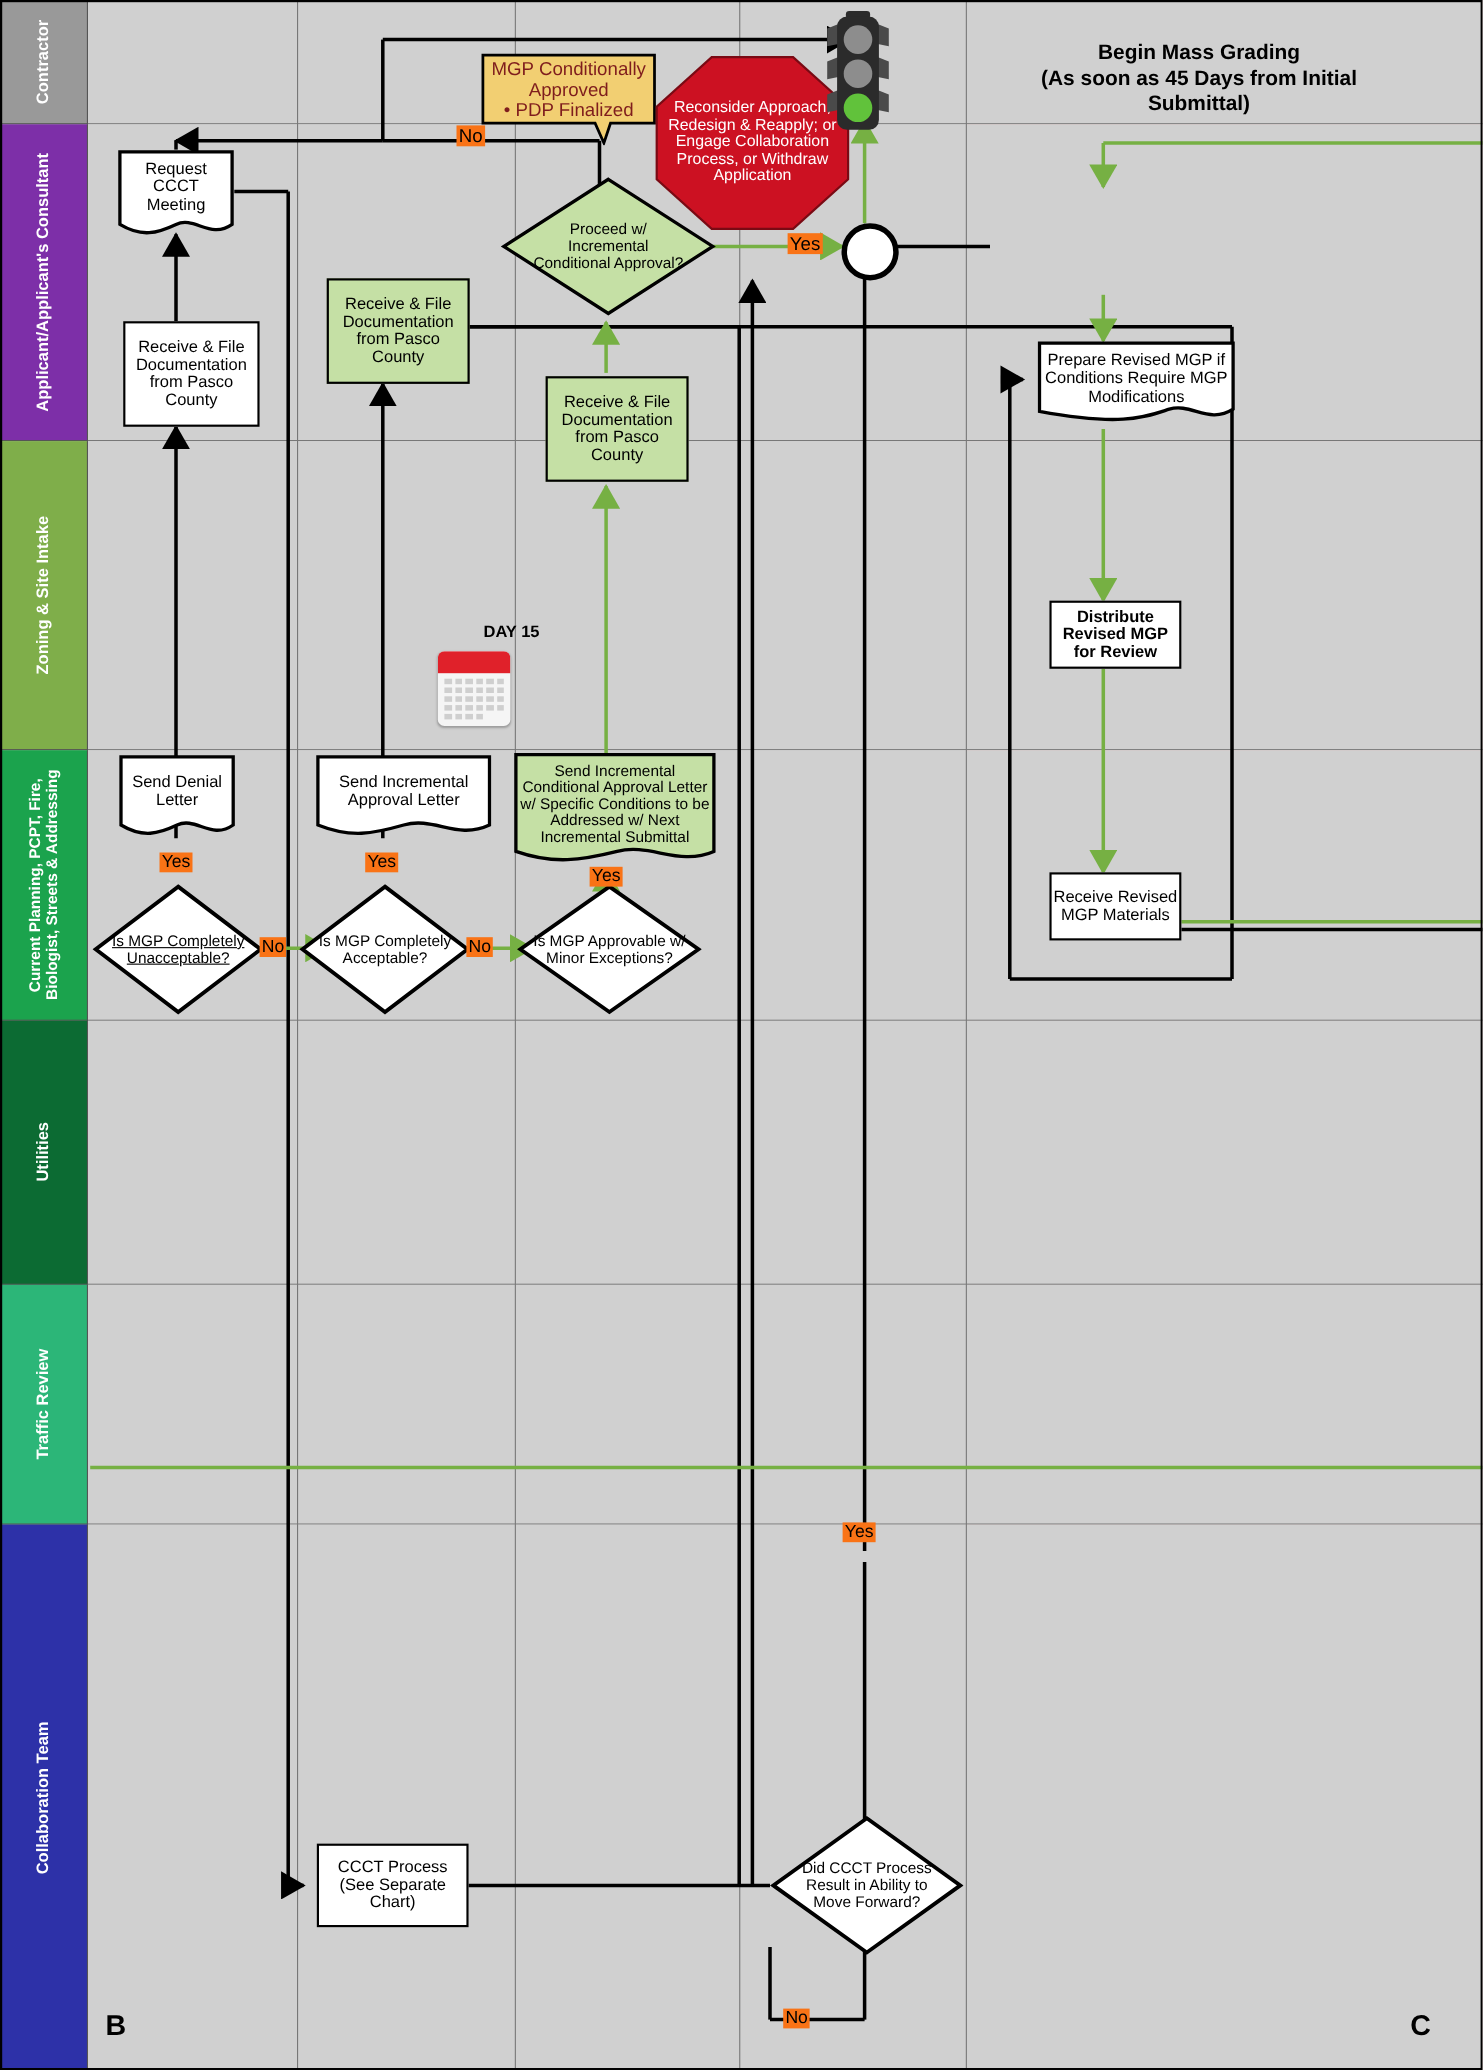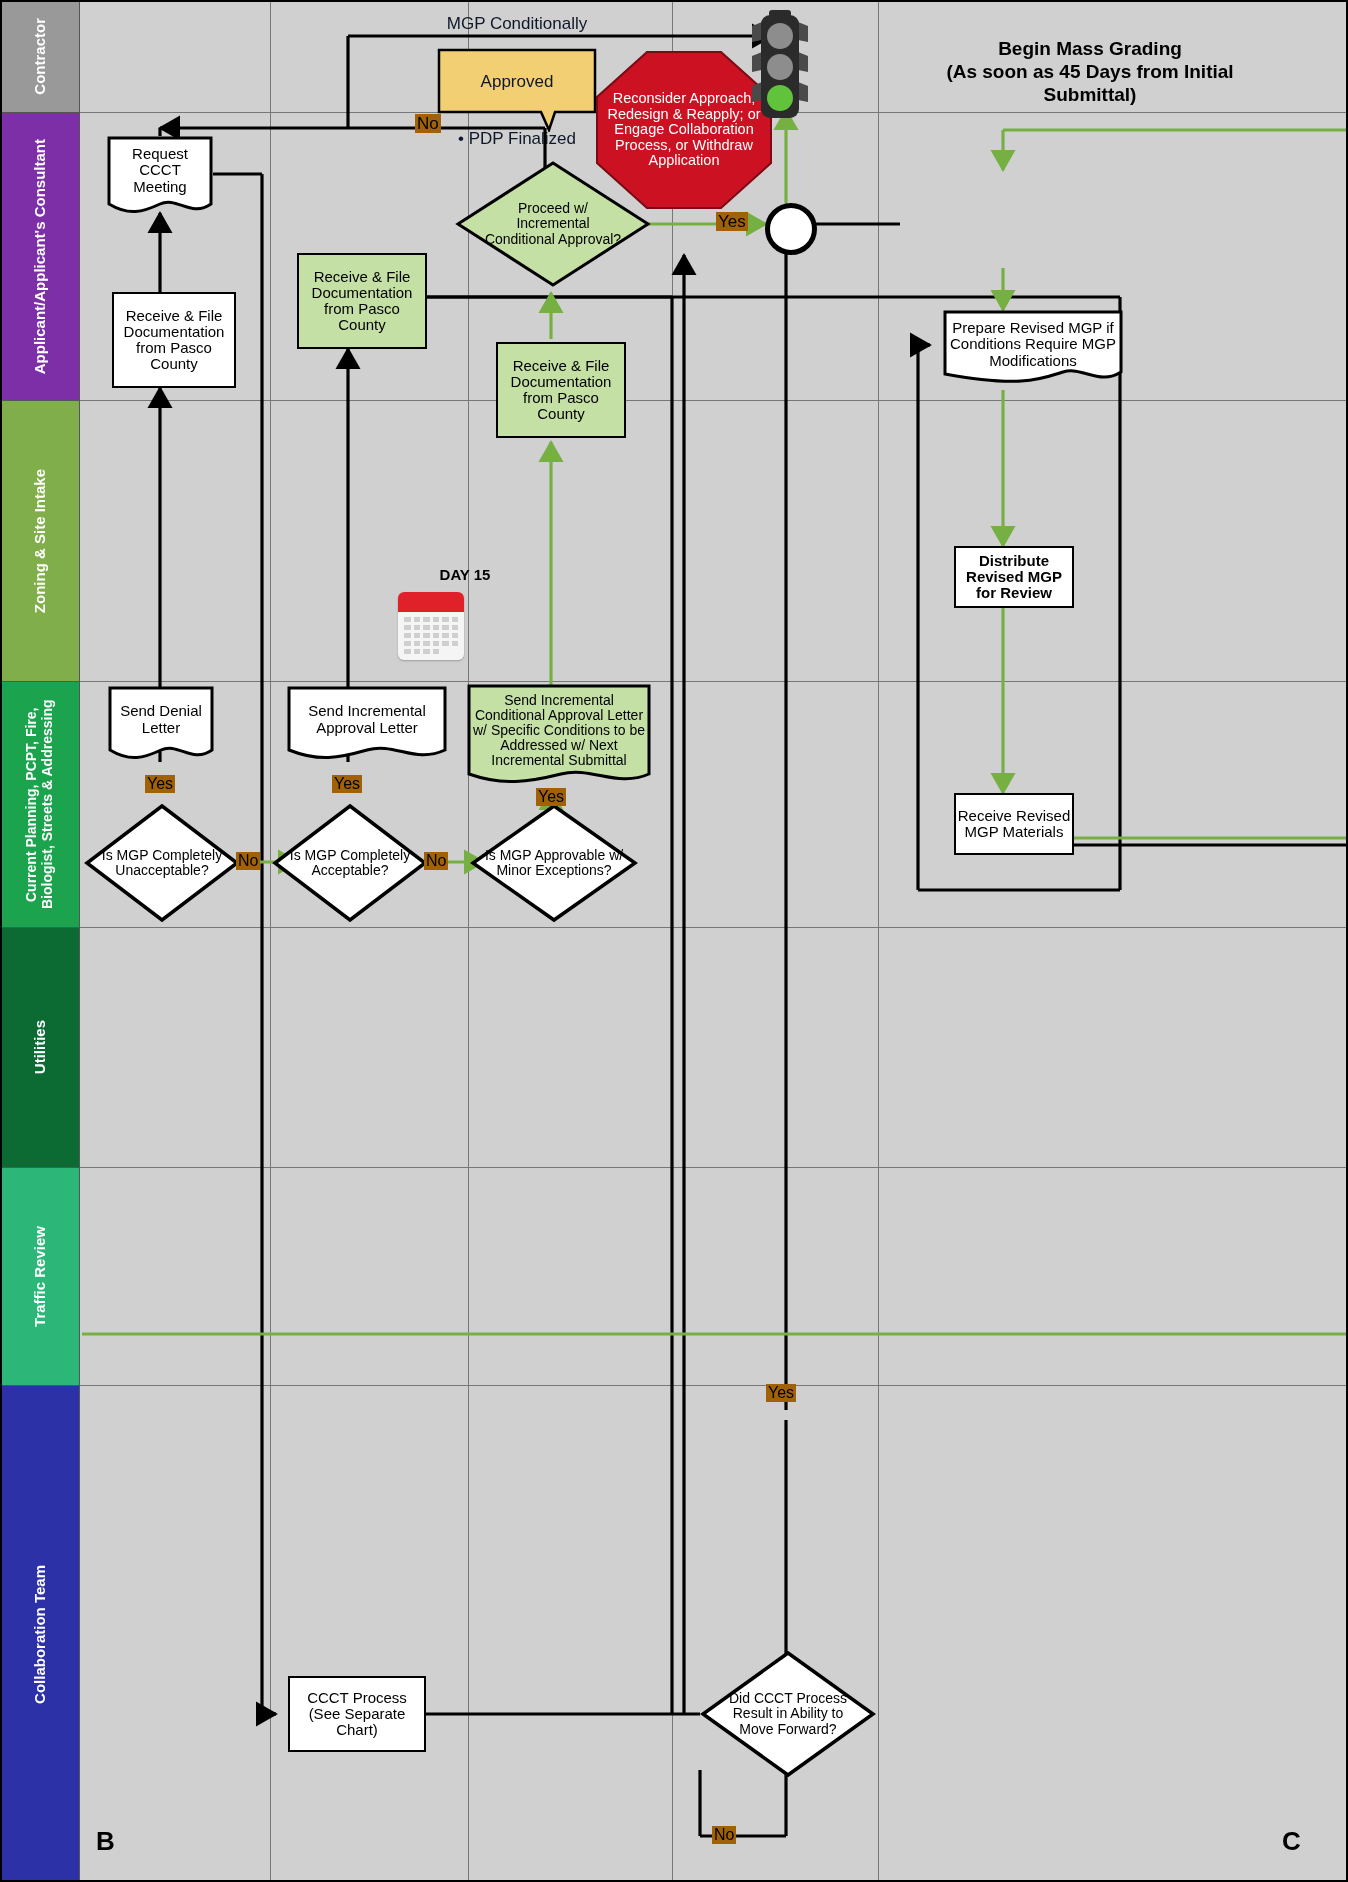--- a/index.html
+++ b/index.html
@@ -47,27 +47,27 @@
   
   .octa{position:absolute;}
   .octa svg{position:absolute;inset:0;}
   .octa .octa-txt{position:absolute;inset:0;display:flex;align-items:center;justify-content:center;
         text-align:center;font-size:14.5px;line-height:1.07;color:#fff;font-weight:400;}
 
   
   .callout{position:absolute;}
   .callout svg{position:absolute;inset:0;}
   .callout .co-txt{position:absolute;left:6px;right:6px;top:4px;bottom:20px;display:flex;align-items:center;
-        justify-content:center;text-align:center;font-size:17px;line-height:1.08;color:#0f172a;gap:39px;}
+        justify-content:center;text-align:center;font-size:17px;line-height:1.08;color:#7f1d1d;}
 
   
   #wires{position:absolute;inset:0;width:1348px;height:1882px;pointer-events:none;}
 
   
-  .elabel{position:absolute;background:#a16207;font-size:17px;line-height:1;padding:1px 2px;color:#000;}
+  .elabel{position:absolute;background:#f97316;font-size:17px;line-height:1;padding:1px 2px;color:#000;}
   .elabel.small{font-size:16px;}
 
   
   .pagemark{position:absolute;font-size:26px;font-weight:bold;color:#000;}
 
   
   .pinknote{position:absolute;text-align:center;font-size:19px;font-weight:bold;line-height:1.2;color:#000;}
 
   
   .daylabel{position:absolute;font-size:15px;font-weight:bold;color:#000;text-align:center;}
@@ -365,21 +365,21 @@
     <svg class="doc-svg" viewBox="0 0 184 104" preserveAspectRatio="none">
       <path d="M2,2 L182,2 L182,90 C150,104 124,82 94,90 C62,98 36,102 2,90 Z" fill="#c5e0a5" stroke="#000" stroke-width="3"></path>
     </svg>
     <div class="doc-txt" style="font-size:14px;">Send Incremental Conditional Approval Letter w/ Specific Conditions to be Addressed w/ Next Incremental Submittal</div>
   </div>
 
   <div class="dia" style="left:84px;top:803px;width:156px;height:120px;">
     <svg viewBox="0 0 156 120" preserveAspectRatio="none">
       <polygon points="78,3 153,60 78,117 3,60" fill="#fff" stroke="#000" stroke-width="3.5"></polygon>
     </svg>
-    <div class="dia-txt" style="padding:0 14px;">
+    <div class="dia-txt" style="padding:0 14px;text-decoration:underline;">
         <span>Is MGP Completely Unacceptable?</span>
       </div>
   </div>
 
   <div class="dia" style="left:272px;top:803px;width:156px;height:120px;">
     <svg viewBox="0 0 156 120" preserveAspectRatio="none">
       <polygon points="78,3 153,60 78,117 3,60" fill="#fff" stroke="#000" stroke-width="3.5"></polygon>
     </svg>
     <div class="dia-txt" style="padding:0 14px;">
         <span>Is MGP Completely Acceptable?</span>

